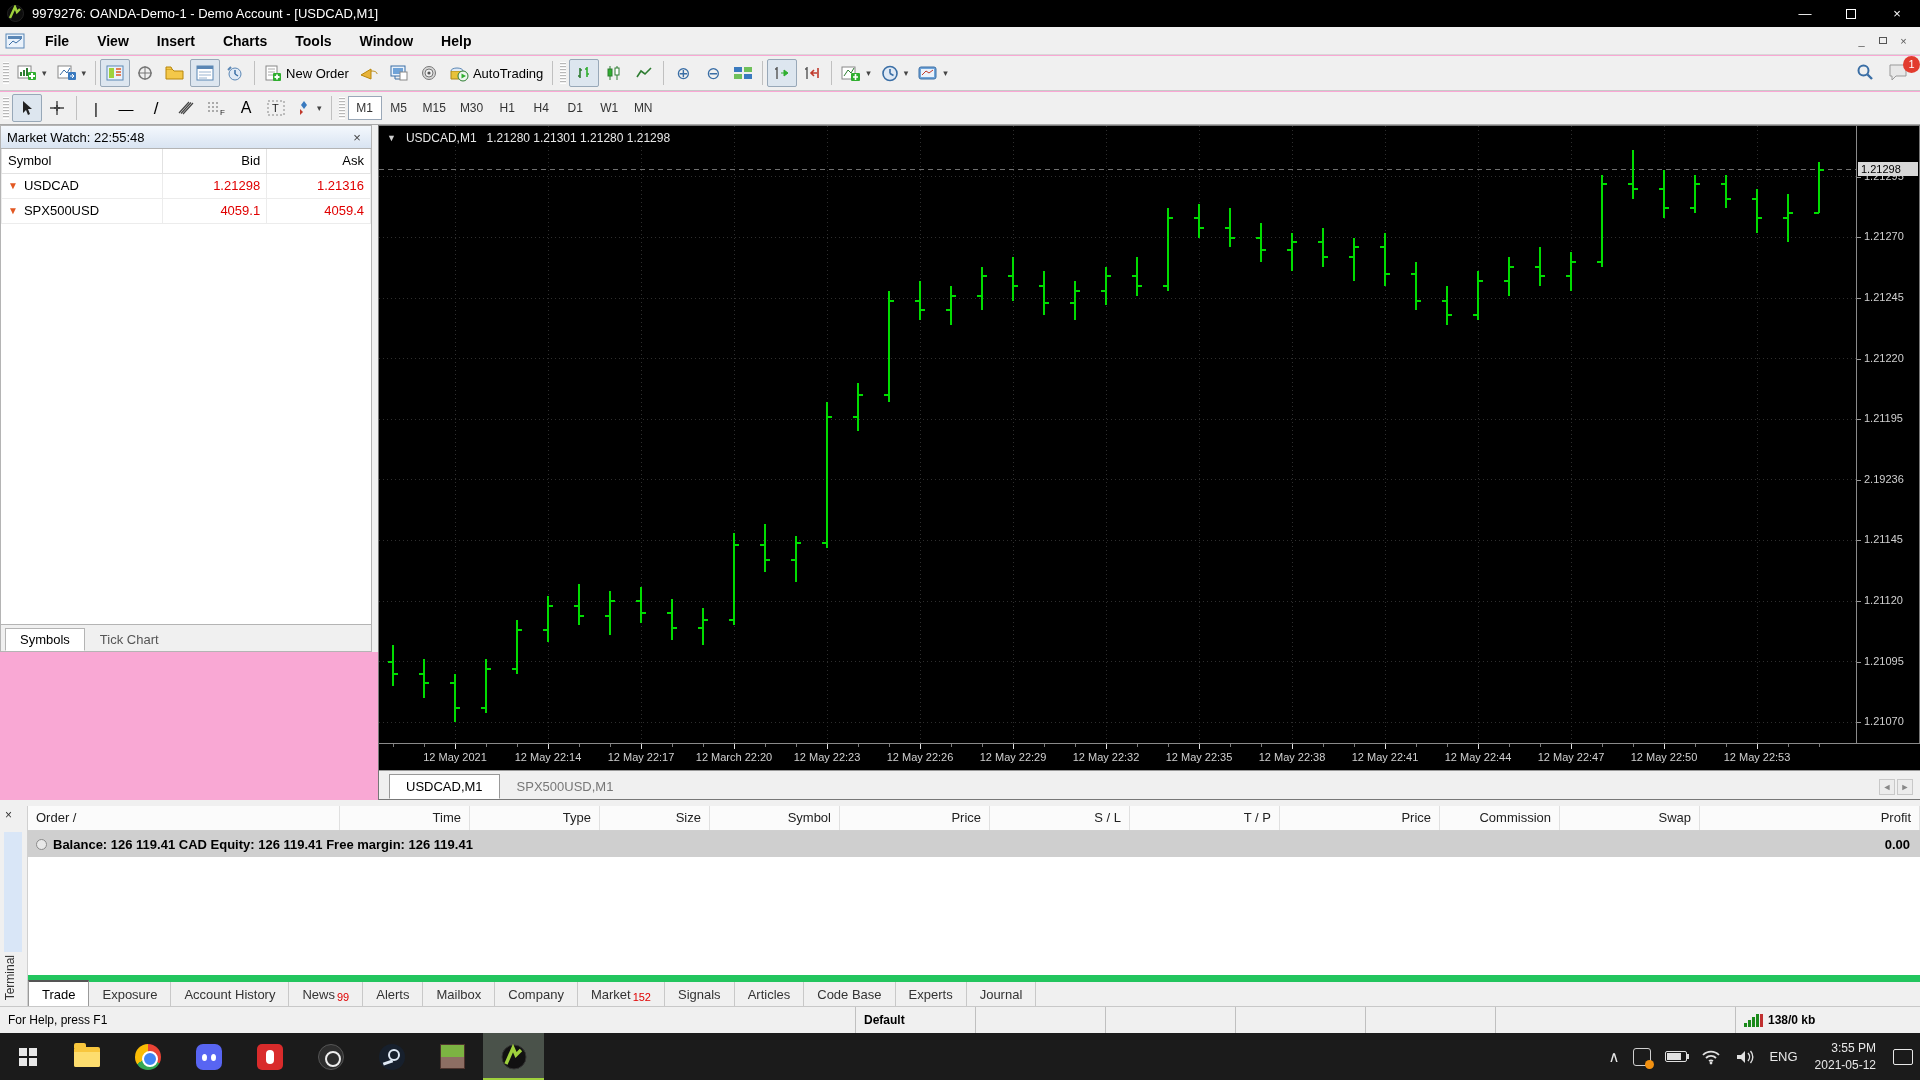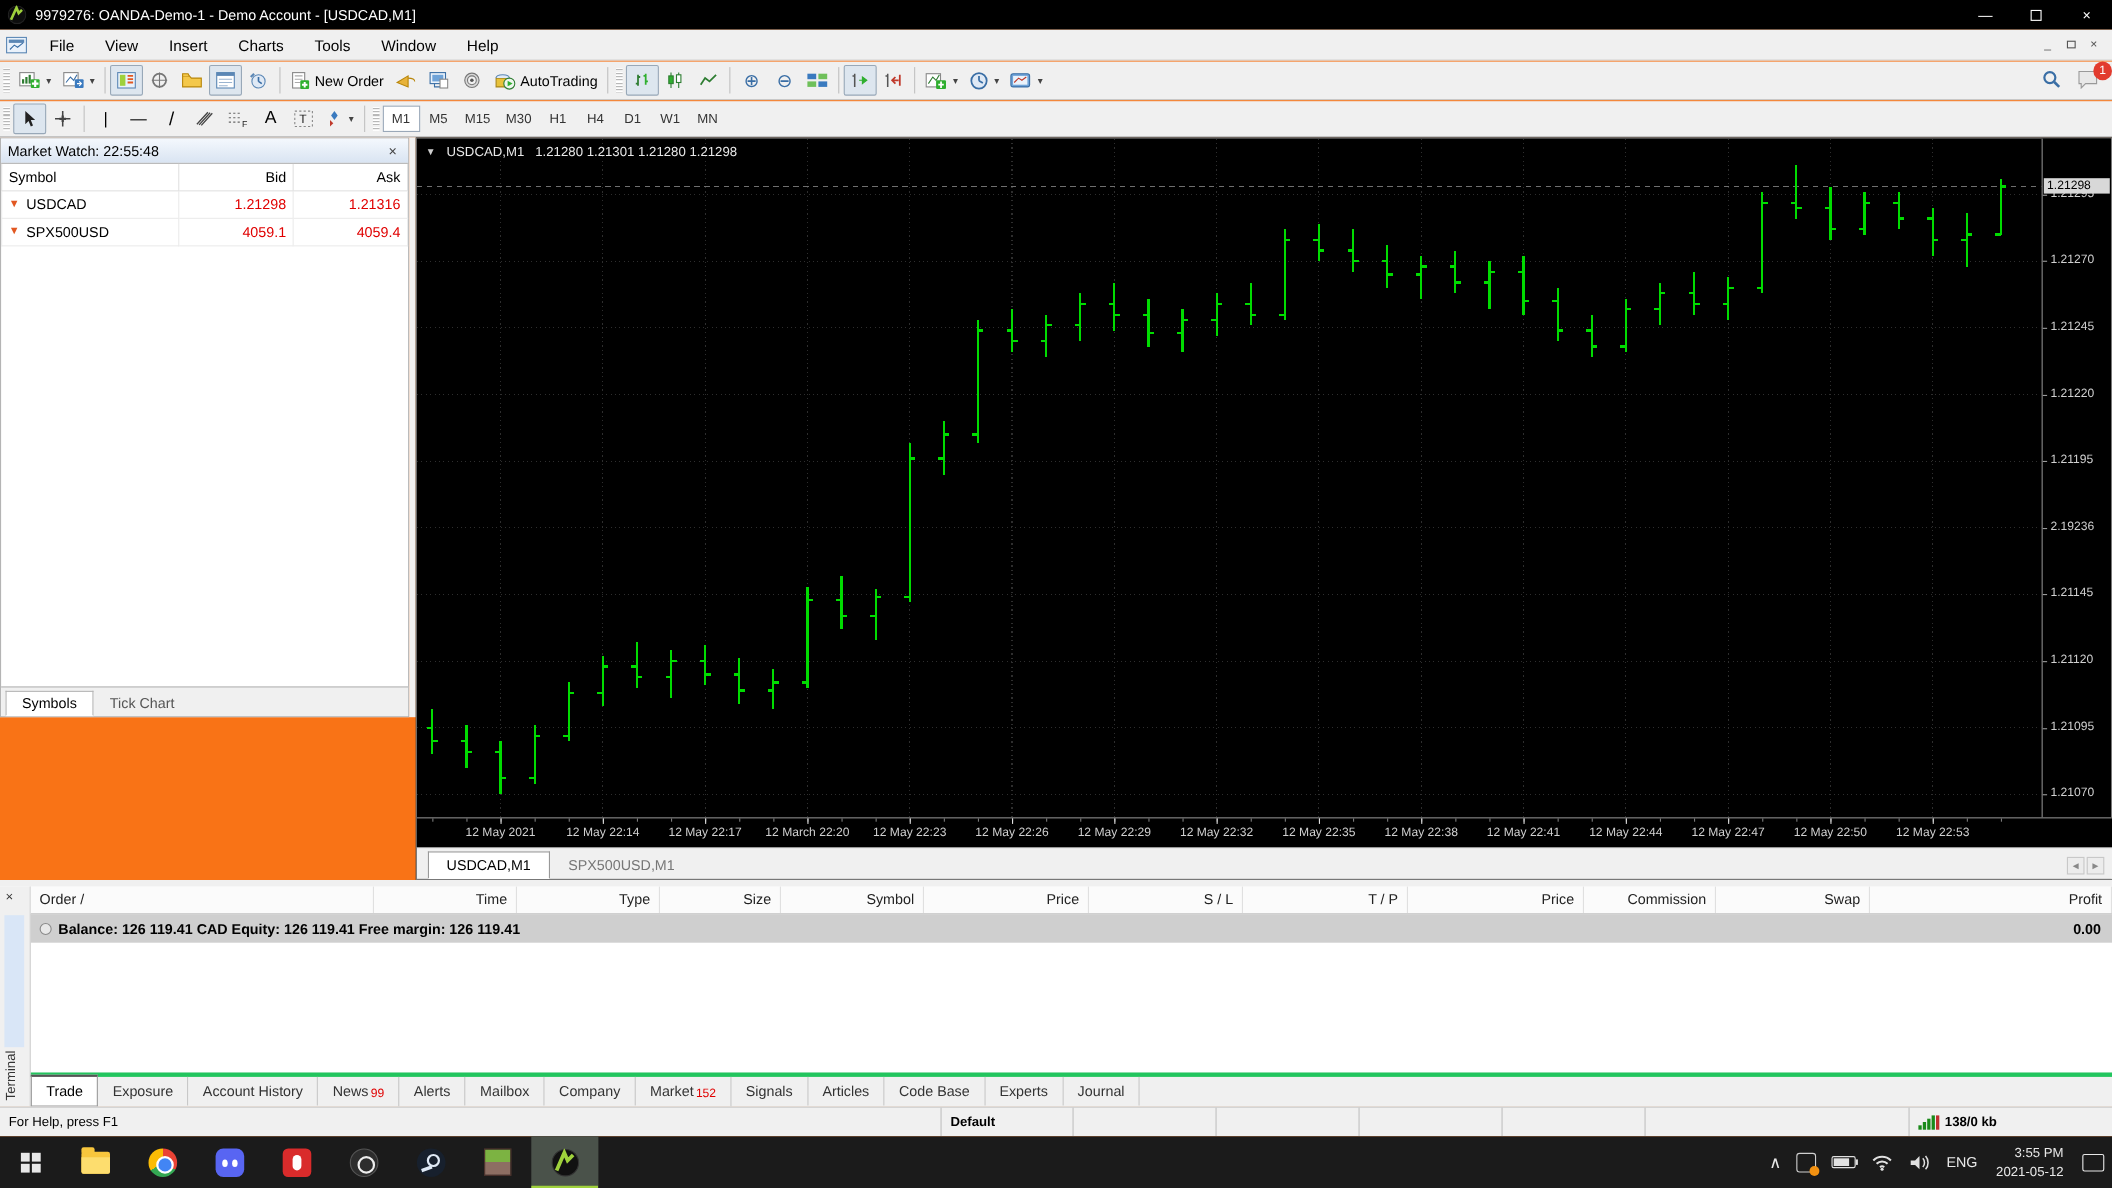--- a/index.html
+++ b/index.html
@@ -1,31 +1,31 @@
 <!DOCTYPE html>
 <html><head>
 <meta charset="utf-8">
 <style>
   * { box-sizing: border-box; margin: 0; padding: 0; }
   body { font-family: "Liberation Sans", sans-serif; background:#000; }
-  .screen { position:relative; width:1920px; height:1080px; background:#f97316; overflow:hidden; font-size:13px; color:#000; }
+  .screen { position:relative; width:1920px; height:1080px; background:#f9a8d4; overflow:hidden; font-size:13px; color:#000; }
 
   
   .titlebar { position:absolute; left:0; top:0; width:1920px; height:27px; background:#000; display:flex; align-items:center; color:#fff; }
   .mt-logo { width:17px; height:17px; margin:0 8px 0 7px; position:relative; }
   .mt-logo svg { display:block; }
   .title-text { font-size:13px; }
   .win-controls { margin-left:auto; display:flex; height:100%; }
   .win-btn { width:46px; height:100%; display:flex; align-items:center; justify-content:center; color:#fff; font-size:13px; }
   .maxi-box { width:10px; height:10px; border:1px solid #fff; }
 
   
   .menubar { position:absolute; left:0; top:27px; width:1920px; height:28px; background:#f0f0f0; border-bottom:1px solid #d8d8d8; display:flex; align-items:center; }
   .mdi-icon { width:20px; height:16px; margin:0 6px 0 5px; }
-  .menu-item { padding:20px 14px; font-size:14px; }
+  .menu-item { padding:20px 14px; font-size:14px;font-weight:bold; }
   .mdi-controls { margin-left:auto; display:flex; margin-right:6px; color:#555; }
   .mdi-btn { width:21px; height:18px; display:flex; align-items:center; justify-content:center; font-size:11px; border:1px solid transparent; }
   .mdi-restore { width:8px; height:7px; border:1px solid #555; }
 
   
   .toolbar { position:absolute; left:0; top:56px; width:1920px; height:35px; background:#f0f0f0; border-bottom:1px solid #c8c8c8; display:flex; align-items:center; }
   .toolbar2 { position:absolute; left:0; top:92px; width:1920px; height:33px; background:#f0f0f0; border-bottom:1px solid #a8a8a8; display:flex; align-items:center; }
   .tb-grip { width:6px; height:22px; margin:0 3px; background:repeating-linear-gradient(#fff 0 1px,#b8b8b8 1px 2px,transparent 2px 3px); }
   .tb-sep { width:1px; height:24px; background:#c0c0c0; margin:0 4px; }
   .tb-btn { height:28px; min-width:30px; padding:0 4px; display:flex; align-items:center; justify-content:center; gap:4px; border:1px solid transparent; border-radius:2px; }
@@ -87,21 +87,21 @@
   .term-gutter { position:absolute; left:0; top:0; width:28px; height:200px; background:#f0f0f0; border-right:1px solid #d0d0d0; }
   .term-close { position:absolute; left:5px; top:2px; font-size:12px; color:#333; }
   .term-strip { position:absolute; left:4px; top:26px; width:18px; height:120px; background:#d9e6f7; }
   .term-side-label { position:absolute; left:3px; bottom:6px; writing-mode:vertical-rl; transform:rotate(180deg); font-size:12px; color:#333; }
   .term-head { position:absolute; left:28px; top:0; width:1892px; height:25px; display:flex; border-bottom:1px solid #d0d0d0; background:#fbfbfb; }
   .th-cell { border-right:1px solid #e0e0e0; padding:4px 8px; font-size:13px; color:#222; text-align:right; white-space:nowrap; overflow:hidden; }
   .th-cell.first { text-align:left; }
   .balance-row { position:absolute; left:28px; top:25px; width:1892px; height:26px; background:#cfcfcf; display:flex; align-items:center; font-weight:bold; font-size:13px; }
   .bal-ico { width:11px; height:11px; border:1px solid #8a8a8a; border-radius:50%; margin:0 6px 0 8px; background:#e8e8e8; }
   .bal-profit { margin-left:auto; padding-right:10px; }
-  .term-tabs { position:absolute; left:28px; bottom:0; width:1892px; height:31px; background:#f0f0f0; border-top:4px solid #22c55e; display:flex; align-items:flex-start; }
+  .term-tabs { position:absolute; left:28px; bottom:0; width:1892px; height:31px; background:#f0f0f0; border-top:7px solid #22c55e; display:flex; align-items:flex-start; }
   .term-tab { padding:5px 13px 6px; font-size:13px; color:#333; border-right:1px solid #c8c8c8; display:flex; align-items:flex-start; gap:2px; position:relative; top:0; }
   .term-tab.active { background:#fff; border:1px solid #9a9a9a; border-top:2px solid #555; margin-top:-2px; color:#000; }
   .tab-badge { color:#e00000; font-size:11px; margin-top:4px; }
 
   
   .statusbar { position:absolute; left:0; top:1006px; width:1920px; height:27px; background:#f0f0f0; border-top:1px solid #c8c8c8; display:flex; align-items:stretch; font-size:12px; }
   .sb-cell { border-left:1px solid #c0c0c0; display:flex; align-items:center; padding:0 8px;font-weight:bold; }
   .sb-help { flex:1; display:flex; align-items:center; padding-left:8px; }
   .net-ico { display:flex; align-items:flex-end; gap:1px; margin-right:5px; }
   .net-ico span { width:3px; background:#1a8a1a; display:block; }

